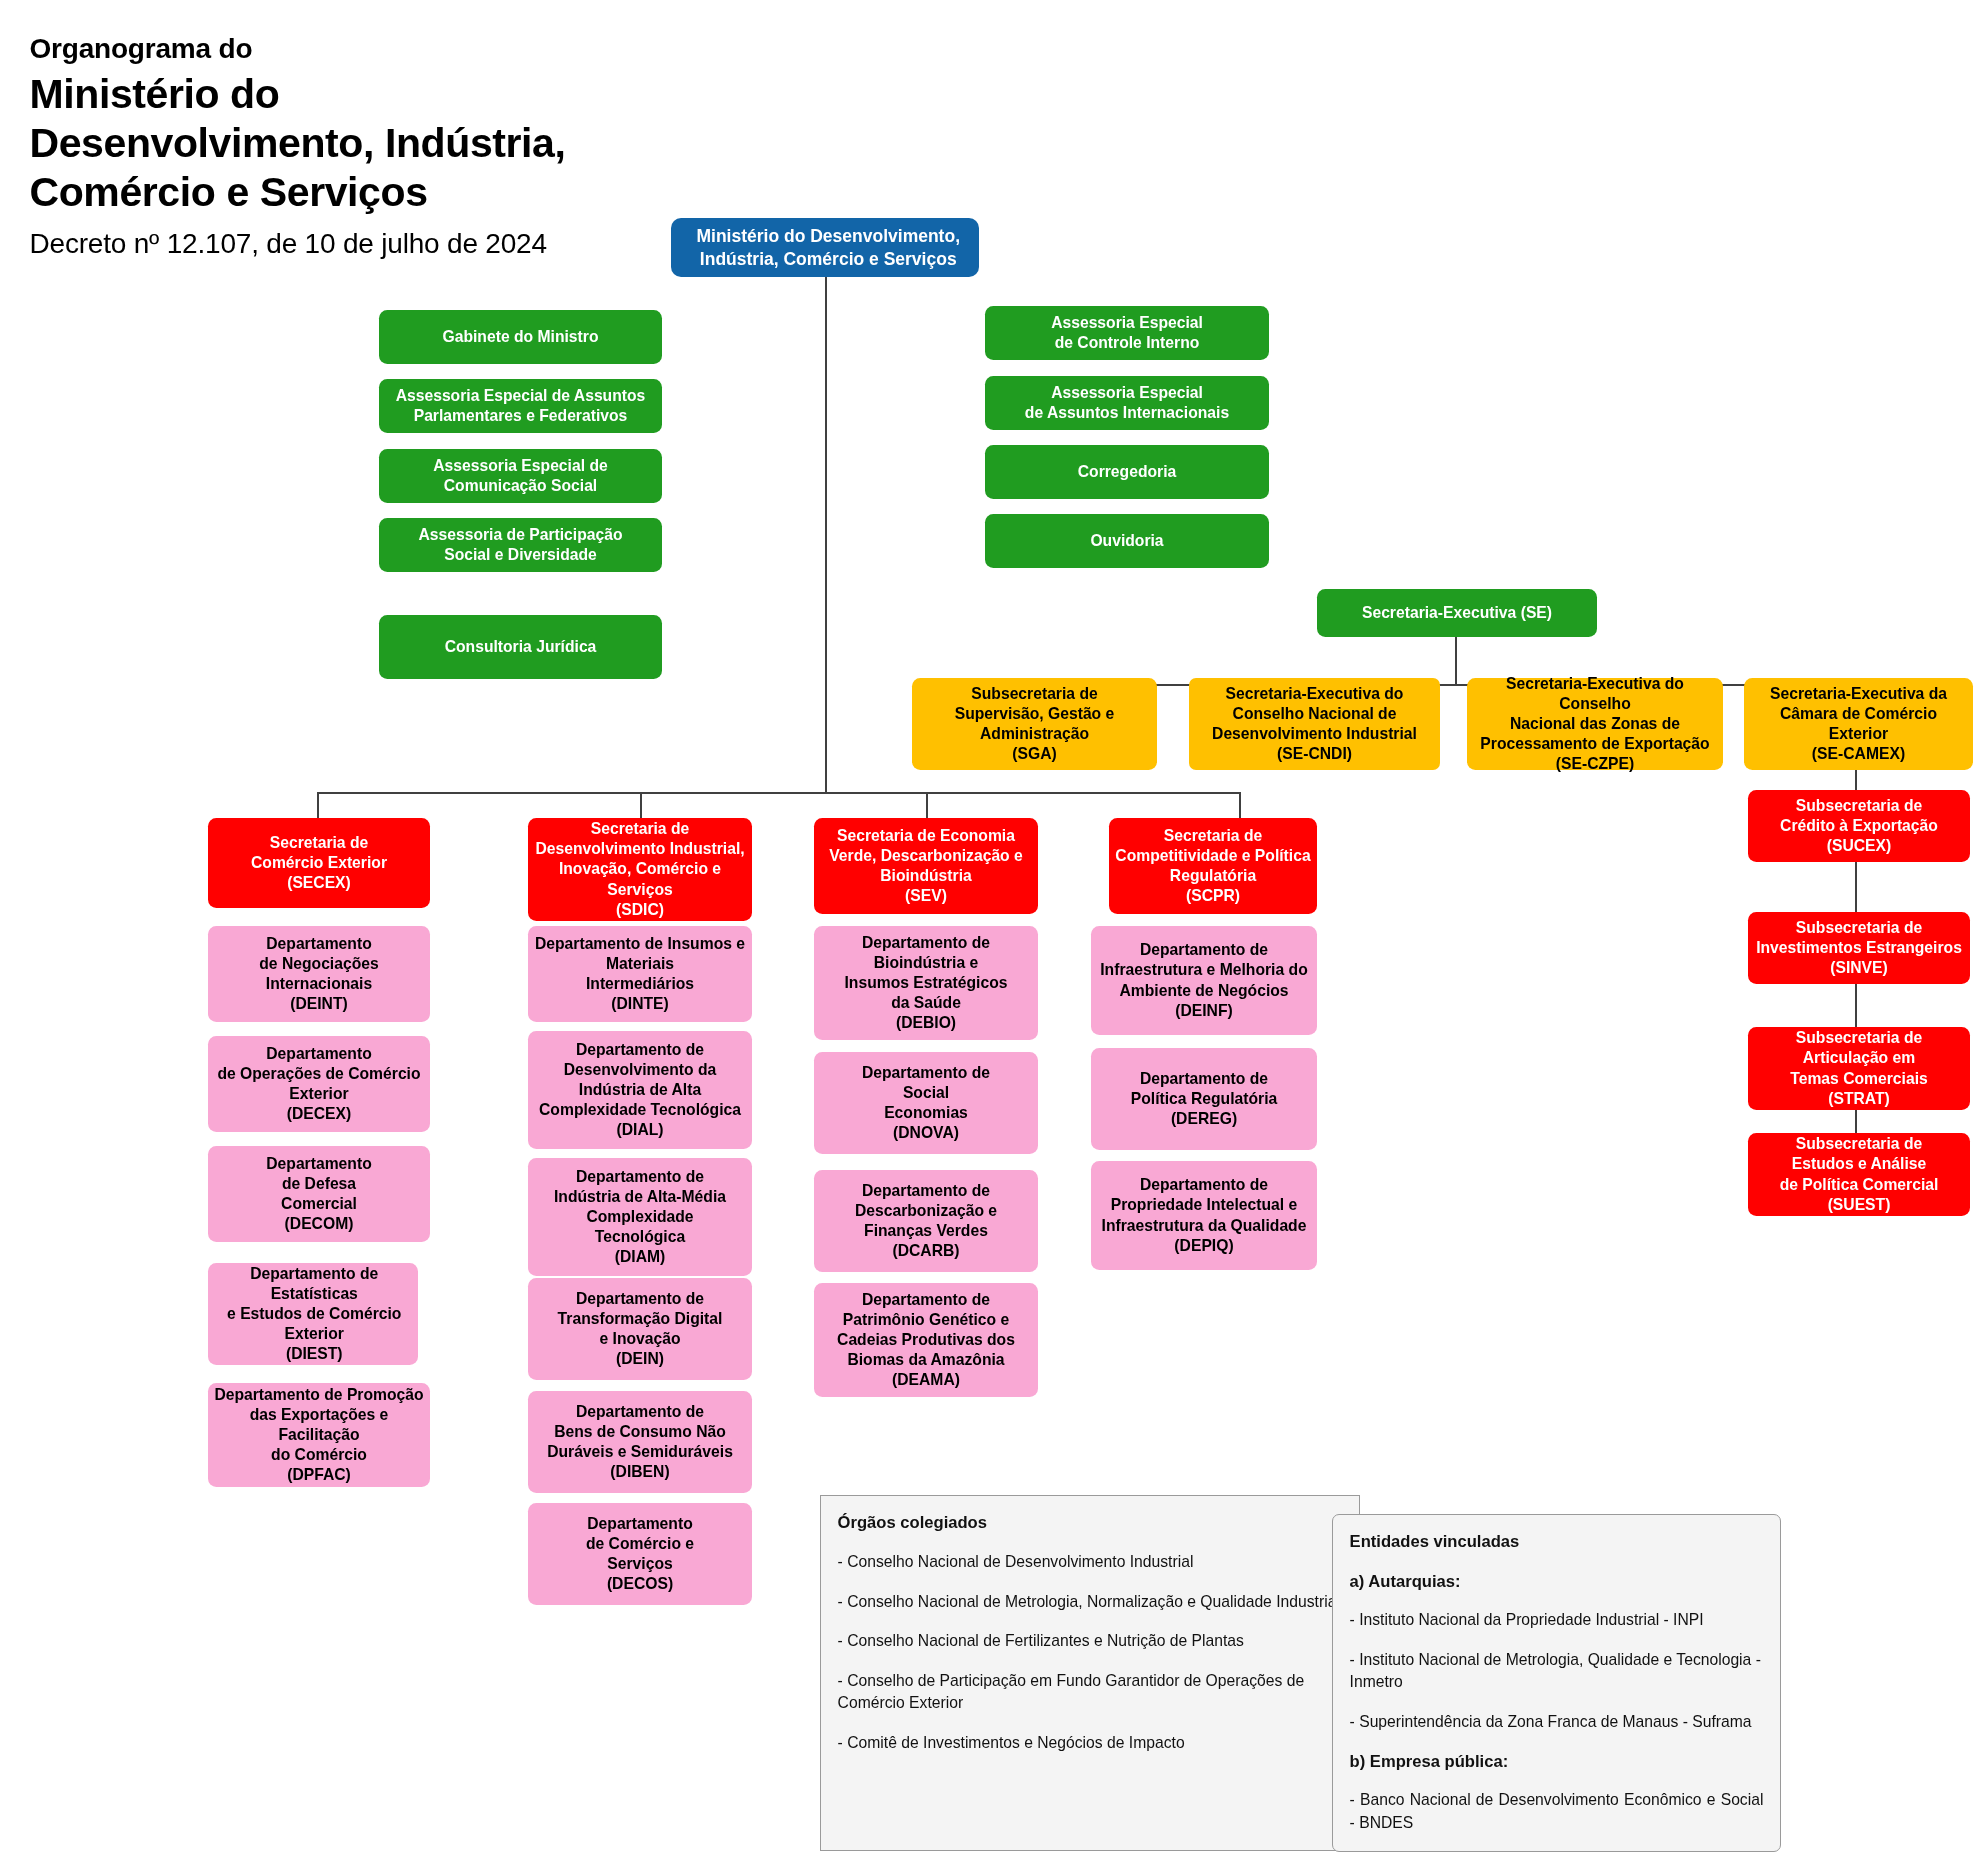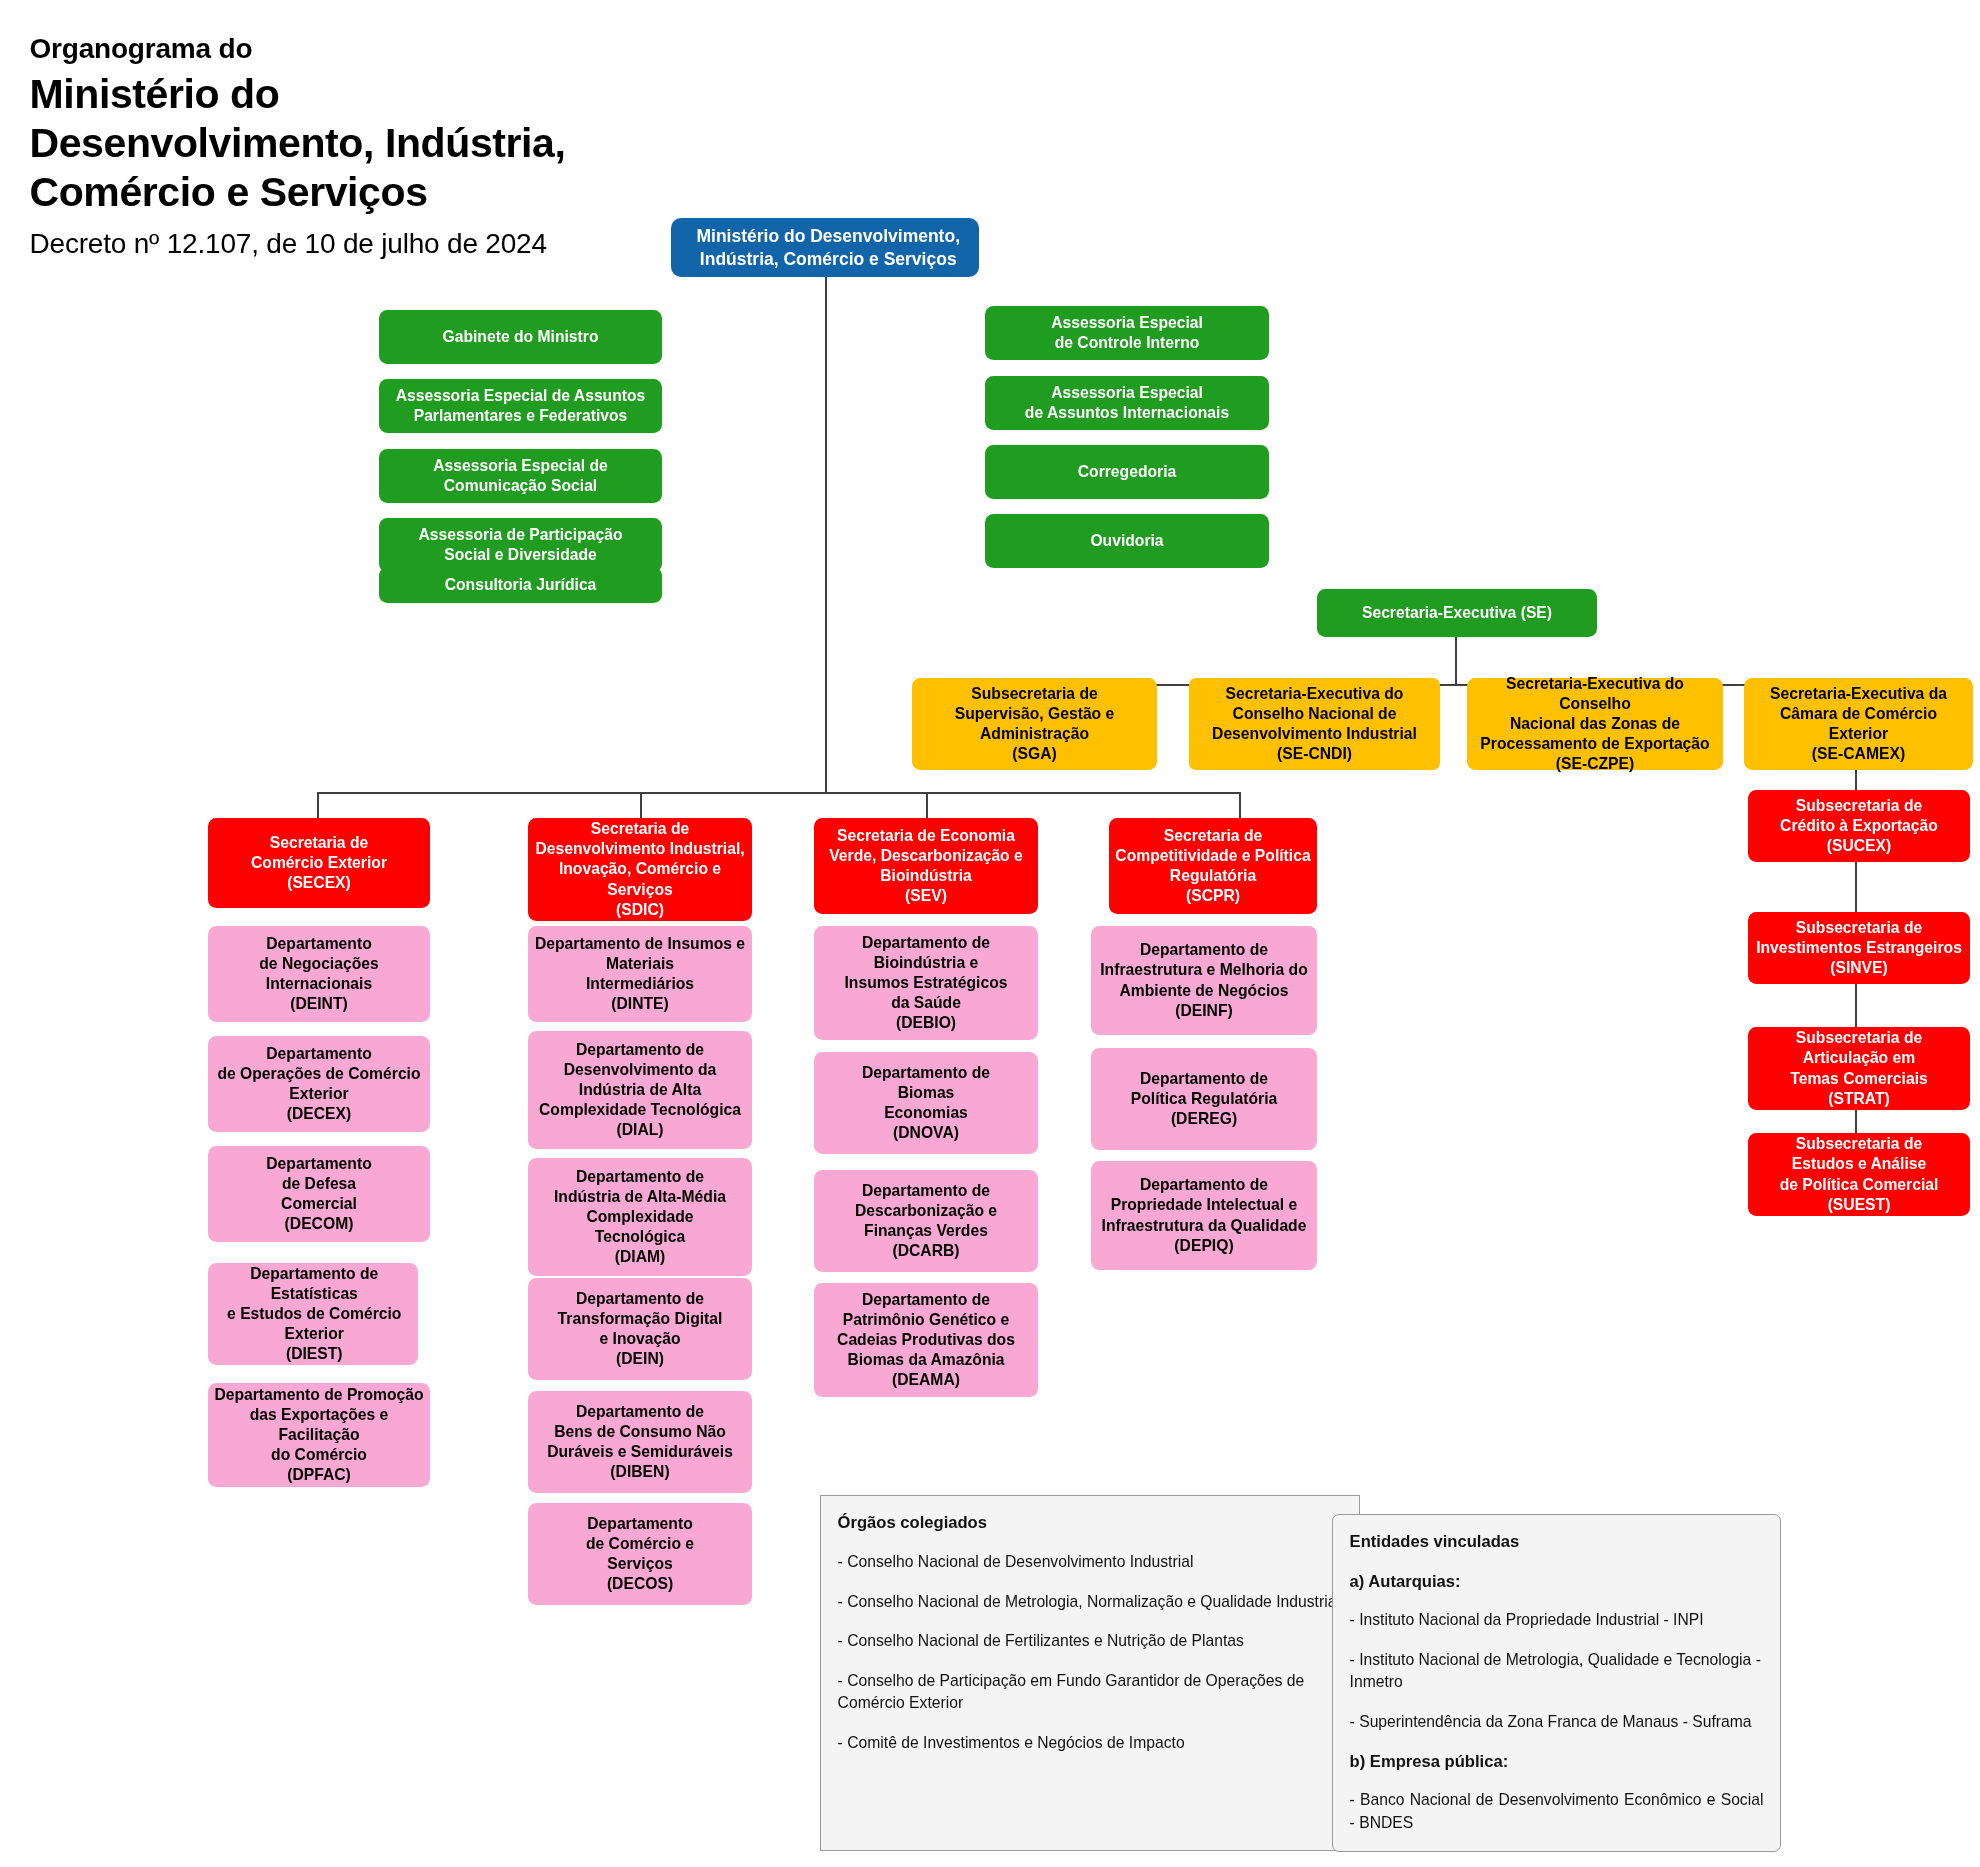--- a/index.html
+++ b/index.html
@@ -115,21 +115,21 @@
       <span>Assessoria Especial de</span>
       <span>Comunicação Social</span>
     </span>
   </div>
   <div class="node green" style="left:379px; top:518px; width:283px; height:54px;">
     <span>
       <span>Assessoria de Participação</span>
       <span>Social e Diversidade</span>
     </span>
   </div>
-  <div class="node green" style="left:379px; top:567px; width:283px; height:36px;">
+  <div class="node green" style="left:379px; top:615px; width:283px; height:64px;">
     <span>
         <span>Consultoria Jurídica</span>
       </span>
   </div>
 
   <div class="node green" style="left:985px; top:306px; width:284px; height:54px;">
     <span>
       <span>Assessoria Especial</span>
       <span>de Controle Interno</span>
     </span>
@@ -341,21 +341,21 @@
       <span>Departamento de</span>
       <span>Bioindústria e</span>
       <span>Insumos Estratégicos</span>
       <span>da Saúde</span>
       <span>(DEBIO)</span>
     </span>
   </div>
   <div class="node dept" style="left:814px; top:1052px; width:224px; height:102px;">
     <span>
       <span>Departamento de</span>
-      <span>Biomas</span>
+      <span>Social</span>
       <span>Economias</span>
       <span>(DNOVA)</span>
     </span>
   </div>
   <div class="node dept" style="left:814px; top:1170px; width:224px; height:102px;">
     <span>
       <span>Departamento de</span>
       <span>Descarbonização e</span>
       <span>Finanças Verdes</span>
       <span>(DCARB)</span>

